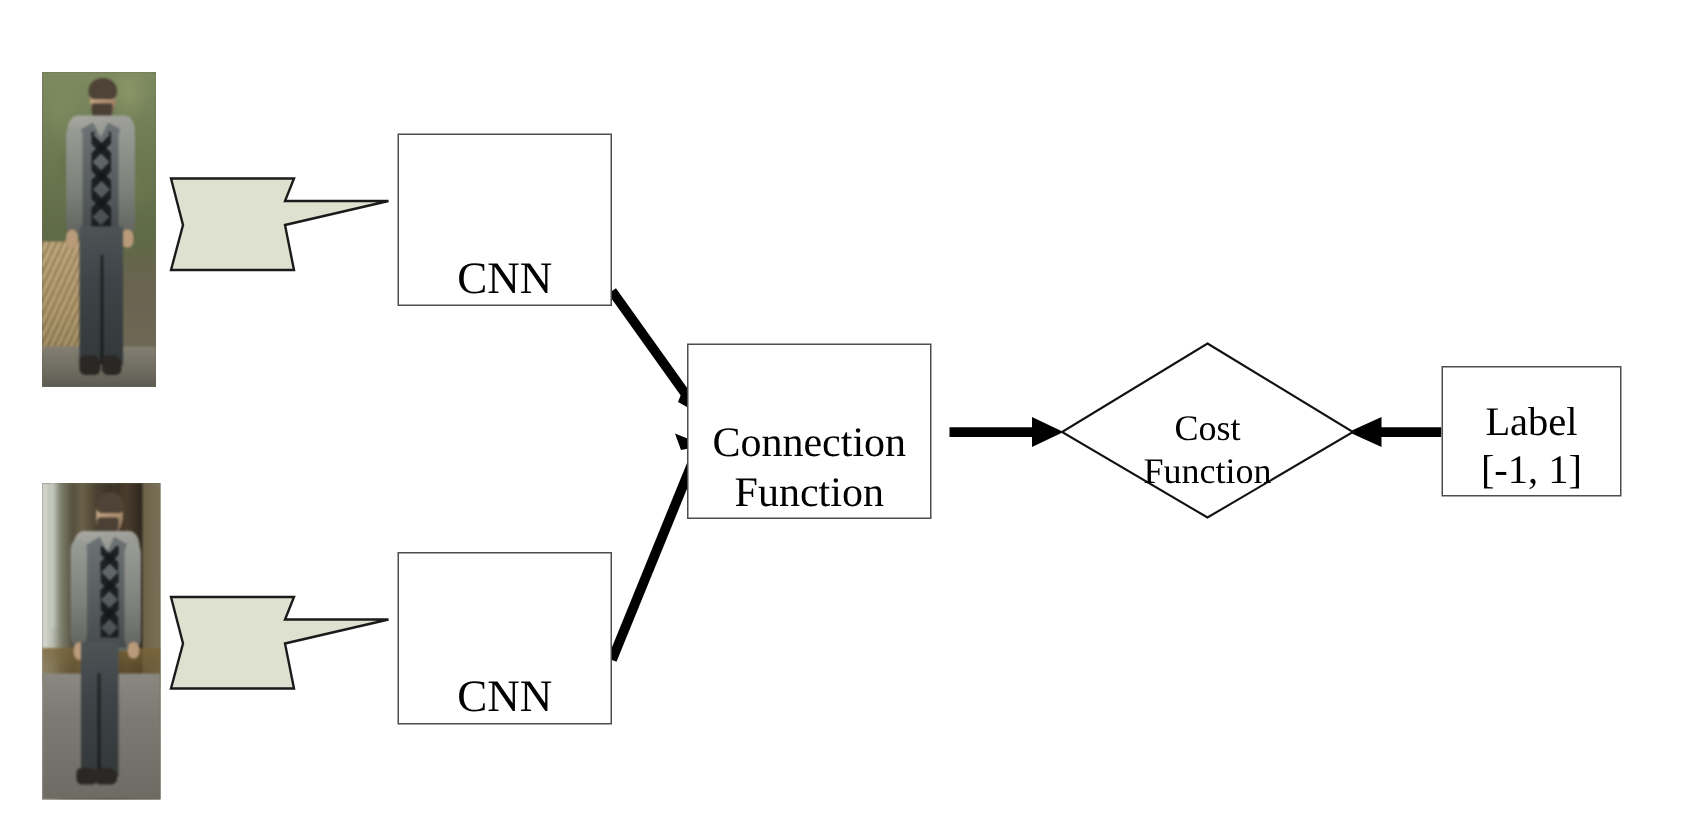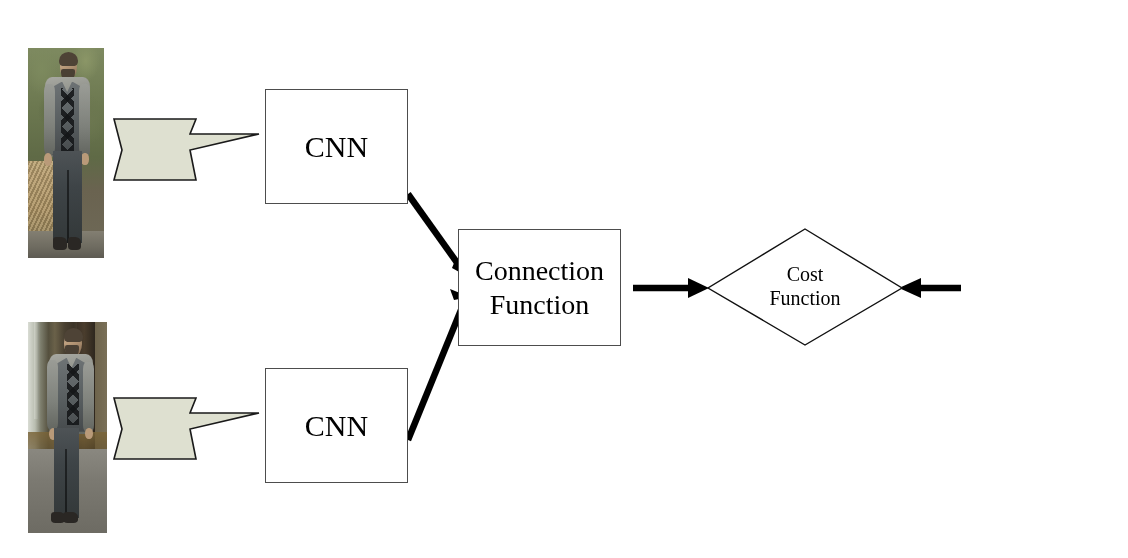--- a/index.html
+++ b/index.html
@@ -15,21 +15,21 @@
     position: relative;
     width: 1128px;
     height: 558px;
     background: #ffffff;
     overflow: hidden;
   }
   .node {
     position: absolute;
     box-sizing: border-box;
     display: flex;
-    align-items: center;
+    align-items: flex-end;
     justify-content: center;
     text-align: center;
     background: #ffffff;
     color: #000000;
     font-family: "Liberation Serif", "DejaVu Serif", serif;
     line-height: 1.18;
     white-space: pre-line;
   }
   .box {
     border: 1.4px solid #4d4d4d;
@@ -244,19 +244,23 @@
 
   <div class="node box" style="left:265px; top:368px; width:143px; height:115px; font-size:30px;">
     <span>CNN</span>
   </div>
 
   <div class="node box" style="left:458px; top:229px; width:163px; height:117px; font-size:28px;">
     <span>Connection
 Function</span>
   </div>
 
-  <div class="node" style="left:708px; top:229px; width:194px; height:116px; font-size:20px; background:transparent;">
+  <div class="node" style="left:708px; top:213px; width:194px; height:116px; font-size:24px; background:transparent;">
     <span>Cost
 Function</span>
   </div>
 
+  <div class="node box" style="left:961px; top:244px; width:120px; height:87px; font-size:27px;">
+    <span>Label
+[-1, 1]</span>
+  </div>
 
 </div>
 
 </body></html>

